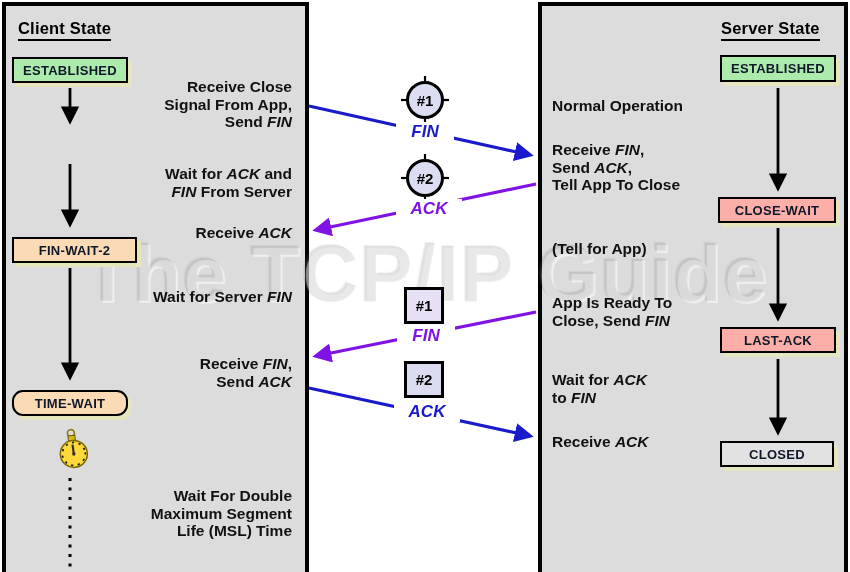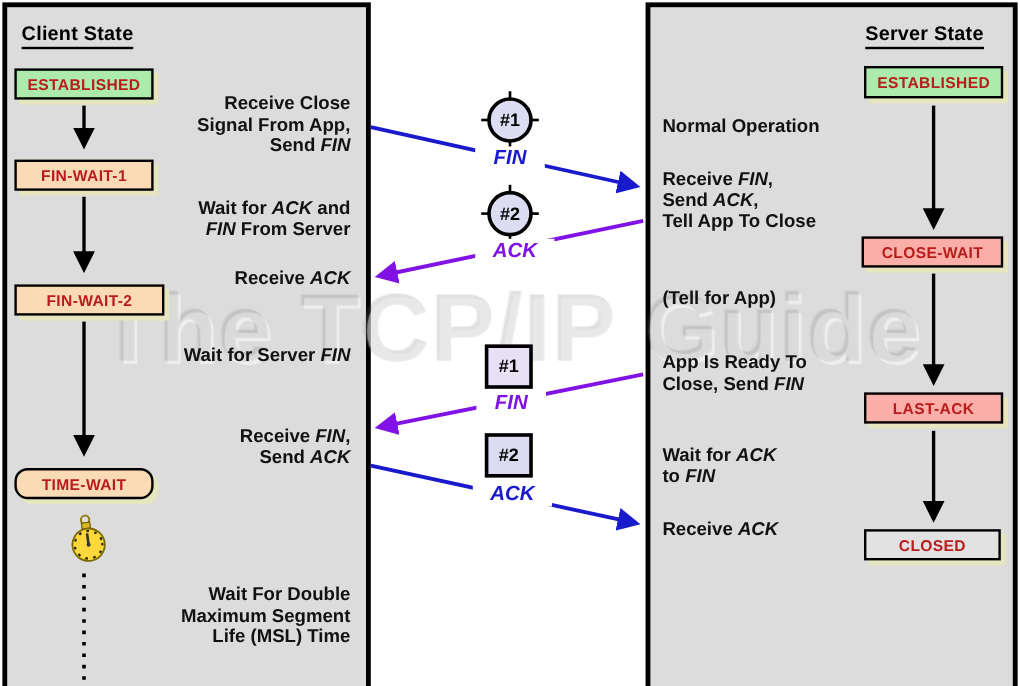--- a/index.html
+++ b/index.html
@@ -10,21 +10,21 @@
   #client-panel{left:2px;width:307px;}
   #server-panel{left:538px;width:310px;}
   .panel-title{position:absolute;z-index:4;font-weight:700;font-size:16.5px;color:#000;
                border-bottom:2.5px solid #000;padding-bottom:1px;letter-spacing:.2px;}
   .watermark{position:absolute;left:0;top:228px;width:850px;text-align:center;z-index:2;
              font-weight:700;font-size:80px;letter-spacing:1px;color:rgba(125,125,125,0.13);
              text-shadow:2px 2px 1px rgba(255,255,255,0.55),-1px -1px 1px rgba(95,95,95,0.10);
              white-space:nowrap;pointer-events:none;}
   .state-box{position:absolute;z-index:4;box-sizing:border-box;border:2.5px solid #000;
              display:flex;align-items:center;justify-content:center;
-             font-weight:700;font-size:13px;color:#b91c1c;letter-spacing:.3px;
+             font-weight:700;font-size:13px;color:#0f172a;letter-spacing:.3px;
              box-shadow:4px 4px 0 #E6E6BE;}
   .green{background:#ADEBAD;} .peach{background:#FBDBB5;} .pink{background:#FBAFA8;}
   .grayfill{background:#E2E2E2;}
   .note{position:absolute;z-index:4;font-weight:700;font-size:15.5px;line-height:17.5px;color:#111;}
   .note i{font-style:italic;}
   .note-left{text-align:right;width:190px;}
   .note-right{text-align:left;width:235px;left:552px;}
   .marker{position:absolute;z-index:4;box-sizing:border-box;border:3px solid #000;
           display:flex;align-items:center;justify-content:center;
           font-weight:700;font-size:15px;color:#000;}
@@ -82,21 +82,20 @@
       <line x1="425" y1="154" x2="425" y2="161"></line> 
         <line x1="425" y1="195" x2="425" y2="202"></line>
       <line x1="401" y1="178" x2="408" y2="178"></line> 
         <line x1="442" y1="178" x2="449" y2="178"></line>
     </g>
   </svg>
 
   <div class="panel-title" style="left:18px;top:19px;">Client State</div>
 
   <div class="state-box green" style="left:12px;top:57px;width:116px;height:26px;">ESTABLISHED</div>
-  <div class="state-box peach" style="left:12px;top:133px;width:116px;height:26px;">FIN-WAIT-1</div>
   <div class="state-box peach" style="left:12px;top:237px;width:125px;height:26px;">FIN-WAIT-2</div>
   <div class="state-box peach" style="left:12px;top:390px;width:116px;height:26px;border-radius:11px;">TIME-WAIT</div>
 
   <svg id="clock" width="38" height="48" viewBox="0 0 38 48">
     <circle cx="19" cy="9" r="3.5" fill="none" stroke="#8a7a10" stroke-width="1.6"></circle>
     <rect x="15.5" y="11.5" width="7" height="5" fill="#d8b820" stroke="#6b5b00" stroke-width="1"></rect>
     <circle cx="19" cy="30" r="13.5" fill="#FFD83B" stroke="#7a6a00" stroke-width="1.5"></circle>
     <circle cx="19" cy="30" r="11.5" fill="none" stroke="#222" stroke-width="1.8" stroke-dasharray="2.2 4.5"></circle>
     <line x1="19" y1="30" x2="19" y2="20.5" stroke="#333" stroke-width="2.2"></line>
     <circle cx="19" cy="30" r="1.7" fill="#333"></circle>

